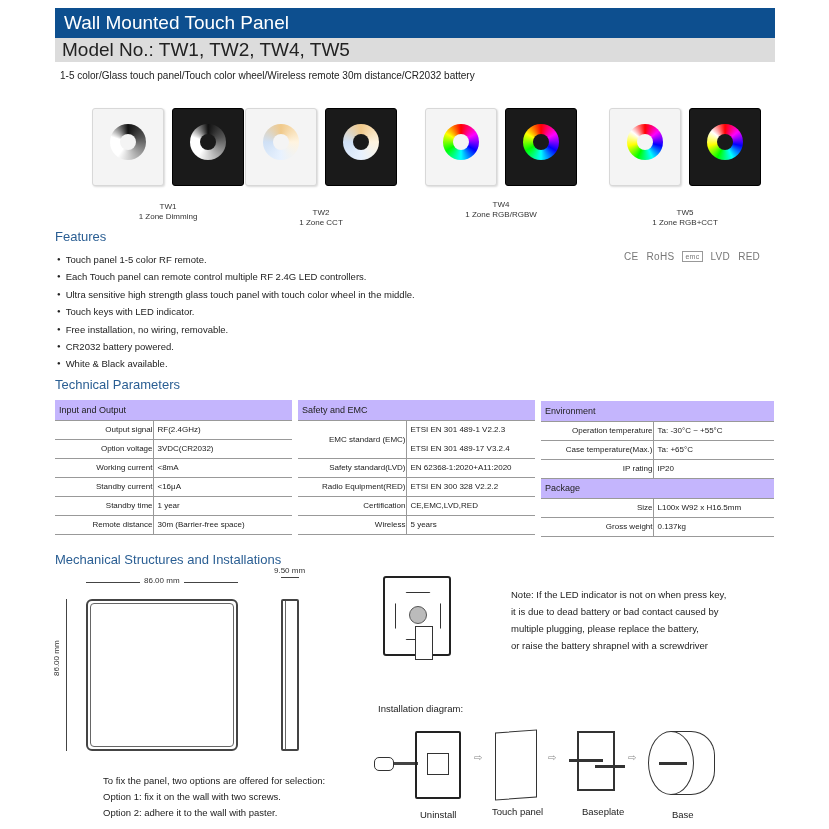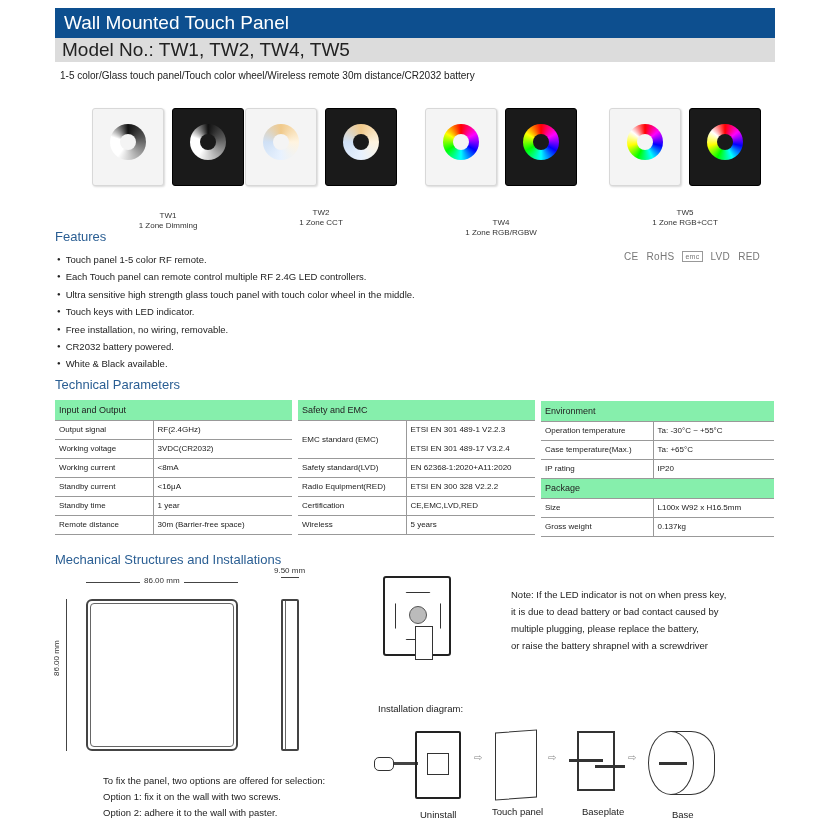--- a/index.html
+++ b/index.html
@@ -16,33 +16,33 @@
   .panel.white { background: #f4f4f4; border: 1px solid #d8d8d8; box-shadow: 1px 1px 2px rgba(0,0,0,0.15); }
   .panel.black { background: #1a1a1a; border: 1px solid #000; }
   .wheel { position: absolute; left: 50%; top: 44%; width: 36px; height: 36px; margin-left: -18px; margin-top: -18px; border-radius: 50%; }
   .wheel::after { content: ""; position: absolute; left: 10px; top: 10px; width: 16px; height: 16px; border-radius: 50%; }
   .panel.white .wheel::after { background: #f4f4f4; }
   .panel.black .wheel::after { background: #1a1a1a; }
   .wheel.dim { background: conic-gradient(#111, #555, #aaa, #fff, #fff, #111); }
   .wheel.cct { background: conic-gradient(#f0c98a, #fff4e0, #e8f2ff, #cfe0f5, #f0c98a); }
   .wheel.rgb { background: conic-gradient(#ff0000, #ff00ff, #0000ff, #00ffff, #00ff00, #ffff00, #ff0000); }
   .wheel.rgbw { background: conic-gradient(#ff0000, #ff00ff, #0000ff, #00ffff, #00ff00, #ffff00, #ffffff, #ff0000); }
-  .caption { font-size: 8px; color: #333; margin-top: 25px; line-height: 10px; }
+  .caption { font-size: 8px; color: #333; margin-top: 16px; line-height: 10px; }
 
   .section-head { position: absolute; left: 55px; font-size: 13px; color: #2a5e93; }
   .features { position: absolute; left: 57px; top: 251px; list-style: none; font-size: 9.5px; color: #222; }
   .features li { height: 17.4px; line-height: 17.4px; }
   .features li::before { content: "●"; font-size: 6px; margin-right: 5px; vertical-align: 2px; }
   .certs { position: absolute; left: 624px; top: 251px; font-size: 10px; color: #777; display: flex; gap: 8px; align-items: center; letter-spacing: 0.3px; }
   .certs .emc { border: 1px solid #999; font-size: 7px; padding: 0 2px; line-height: 9px; }
 
   table { border-collapse: collapse; position: absolute; font-size: 8px; color: #222; }
   table td { border-bottom: 1px solid #999; height: 19px; padding-left: 4px; }
-  table td.lbl { border-right: 1px solid #999; }
-  table th { background: #86efac; text-align: left; font-weight: normal; font-size: 9px; height: 20px; padding-left: 4px; border-bottom: 1px solid #999; }
+  table td.lbl { border-right: 1px solid #999; text-align: right; }
+  table th { background: #c4b5fd; text-align: left; font-weight: normal; font-size: 9px; height: 20px; padding-left: 4px; border-bottom: 1px solid #999; }
   .t1 { left: 55px; top: 400px; width: 237px; }
   .t2 { left: 298px; top: 400px; width: 237px; }
   .t3 { left: 541px; top: 401px; width: 233px; }
 
   .mech-front { position: absolute; left: 86px; top: 599px; width: 152px; height: 152px; border: 2px solid #444; border-radius: 6px; }
   .mech-front::after { content: ""; position: absolute; inset: 2px; border: 1px solid #666; border-radius: 4px; }
   .dim-h { position: absolute; left: 86px; top: 582px; width: 152px; border-top: 1px solid #444; }
   .dim-h-label { position: absolute; left: 140px; top: 576px; font-size: 8px; background: #fff; padding: 0 4px; }
   .dim-v { position: absolute; left: 66px; top: 599px; height: 152px; border-left: 1px solid #444; }
   .dim-v-label { position: absolute; left: 52px; top: 680px; font-size: 8px; transform: rotate(-90deg); transform-origin: left top; background: #fff; padding: 0 4px; }
@@ -112,21 +112,21 @@
 </div>
 <div class="product" style="left:425px;">
   <div class="panels">
     <div class="panel white">
         <div class="wheel rgb"></div>
       </div>
     <div class="panel black">
         <div class="wheel rgb"></div>
       </div>
   </div>
-  <div class="caption" style="margin-top:32px;">
+  <div class="caption" style="margin-top:14px;">
       <div>TW4</div>
       <div>1 Zone RGB/RGBW</div>
     </div>
 </div>
 <div class="product" style="left:609px;">
   <div class="panels">
     <div class="panel white">
         <div class="wheel rgbw"></div>
       </div>
     <div class="panel black">
@@ -162,21 +162,21 @@
 <table class="t1">
   <tbody>
       <tr>
         <th colspan="2">Input and Output</th>
       </tr>
   <tr>
         <td class="lbl" style="width:98px">Output signal</td>
         <td>RF(2.4GHz)</td>
       </tr>
   <tr>
-        <td class="lbl">Working voltage</td>
+        <td class="lbl">Option voltage</td>
         <td>3VDC(CR2032)</td>
       </tr>
   <tr>
         <td class="lbl">Working current</td>
         <td>&lt;8mA</td>
       </tr>
   <tr>
         <td class="lbl">Standby current</td>
         <td>&lt;16μA</td>
       </tr>

